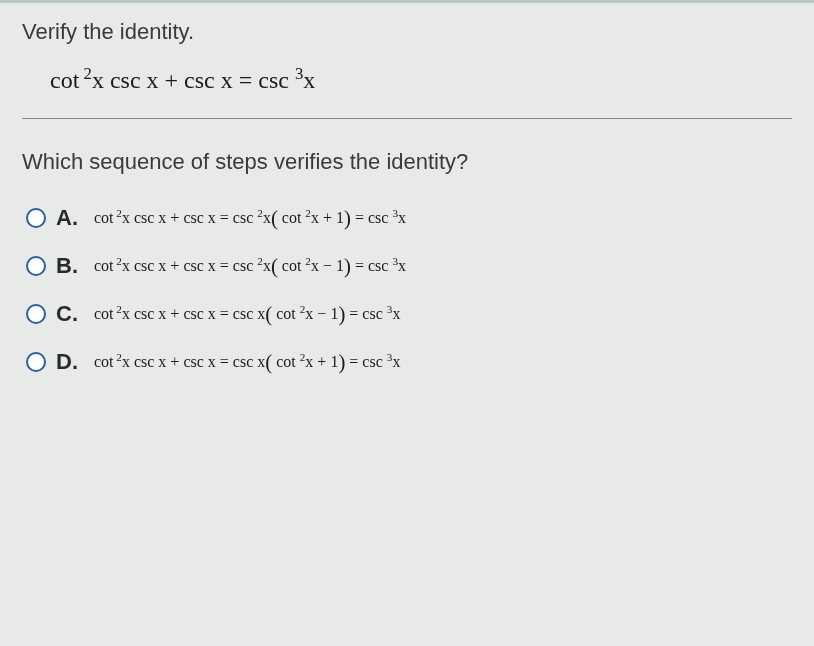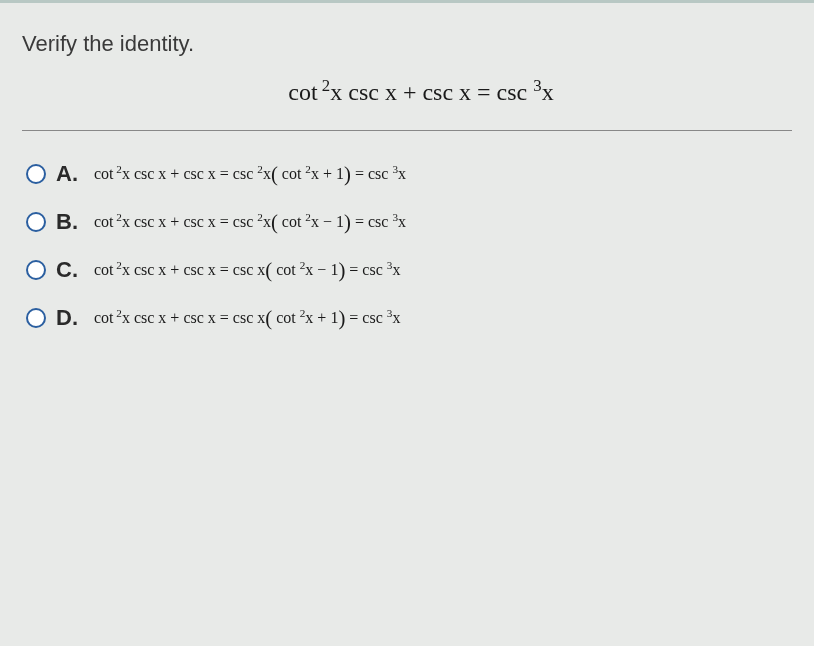--- a/index.html
+++ b/index.html
@@ -5,36 +5,35 @@
     * { margin: 0; padding: 0; box-sizing: border-box; }
     body {
       width: 814px;
       height: 646px;
       background: #d8dbd8;
       font-family: Arial, Helvetica, sans-serif;
       overflow: hidden;
     }
     .container {
       background: #e8eae8;
-      padding: 28px 22px;
+      padding: 16px 22px;
       min-height: 100%;
       border-top: 3px solid #b8c8c4;
     }
     .question-text {
       font-size: 22px;
       color: #3a3a3a;
       margin-bottom: 22px;
     }
     .main-equation {
       font-size: 24px;
       color: #1a1a1a;
       padding-left: 28px;
       margin-bottom: 24px;
       font-family: "Times New Roman", serif;
-      text-align: center;
     }
     .divider {
       border: none;
       border-top: 1px solid #888;
       margin: 20px 0 30px 0;
     }
     .sub-question {
       font-size: 22px;
       color: #3a3a3a;
       margin-bottom: 30px;
@@ -73,20 +72,21 @@
     sup { font-size: 0.7em; vertical-align: super; line-height: 0; }
     .paren { font-size: 1.3em; line-height: 0; vertical-align: -0.08em; }
   </style>
 </head>
 <body>
 
 <div class="container">
   <div class="question-text">Verify the identity.</div>
   <div class="main-equation">cot<sup> 2</sup>x csc x + csc x = csc <sup>3</sup>x</div>
   <hr class="divider">
+  <div class="sub-question">Which sequence of steps verifies the identity?</div>
 
   <div class="options">
     <div class="option">
       <div class="radio"></div>
       <div class="opt-label">A.</div>
       <div class="opt-eq">cot<sup> 2</sup>x csc x + csc x = csc <sup>2</sup>x<span class="paren">(</span> cot <sup>2</sup>x + 1<span class="paren">)</span> = csc <sup>3</sup>x</div>
     </div>
     <div class="option">
       <div class="radio"></div>
       <div class="opt-label">B.</div>

